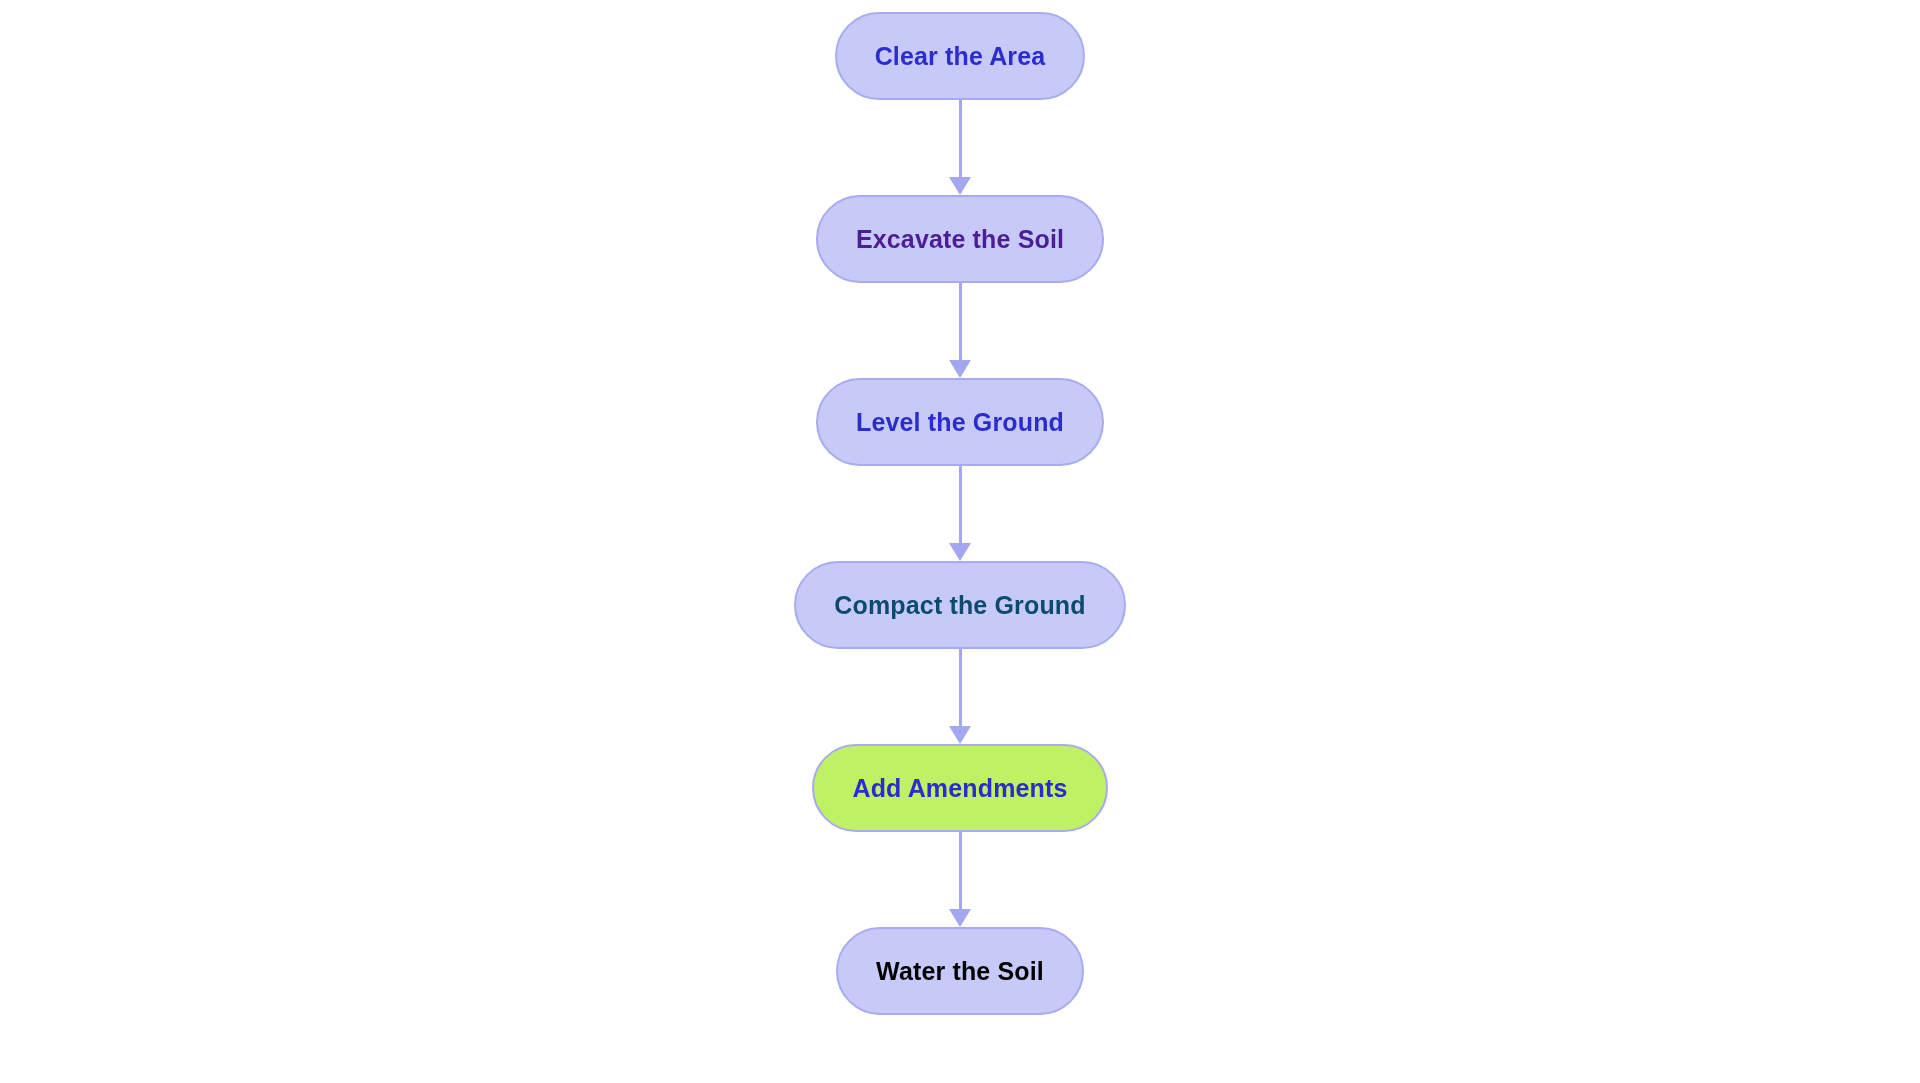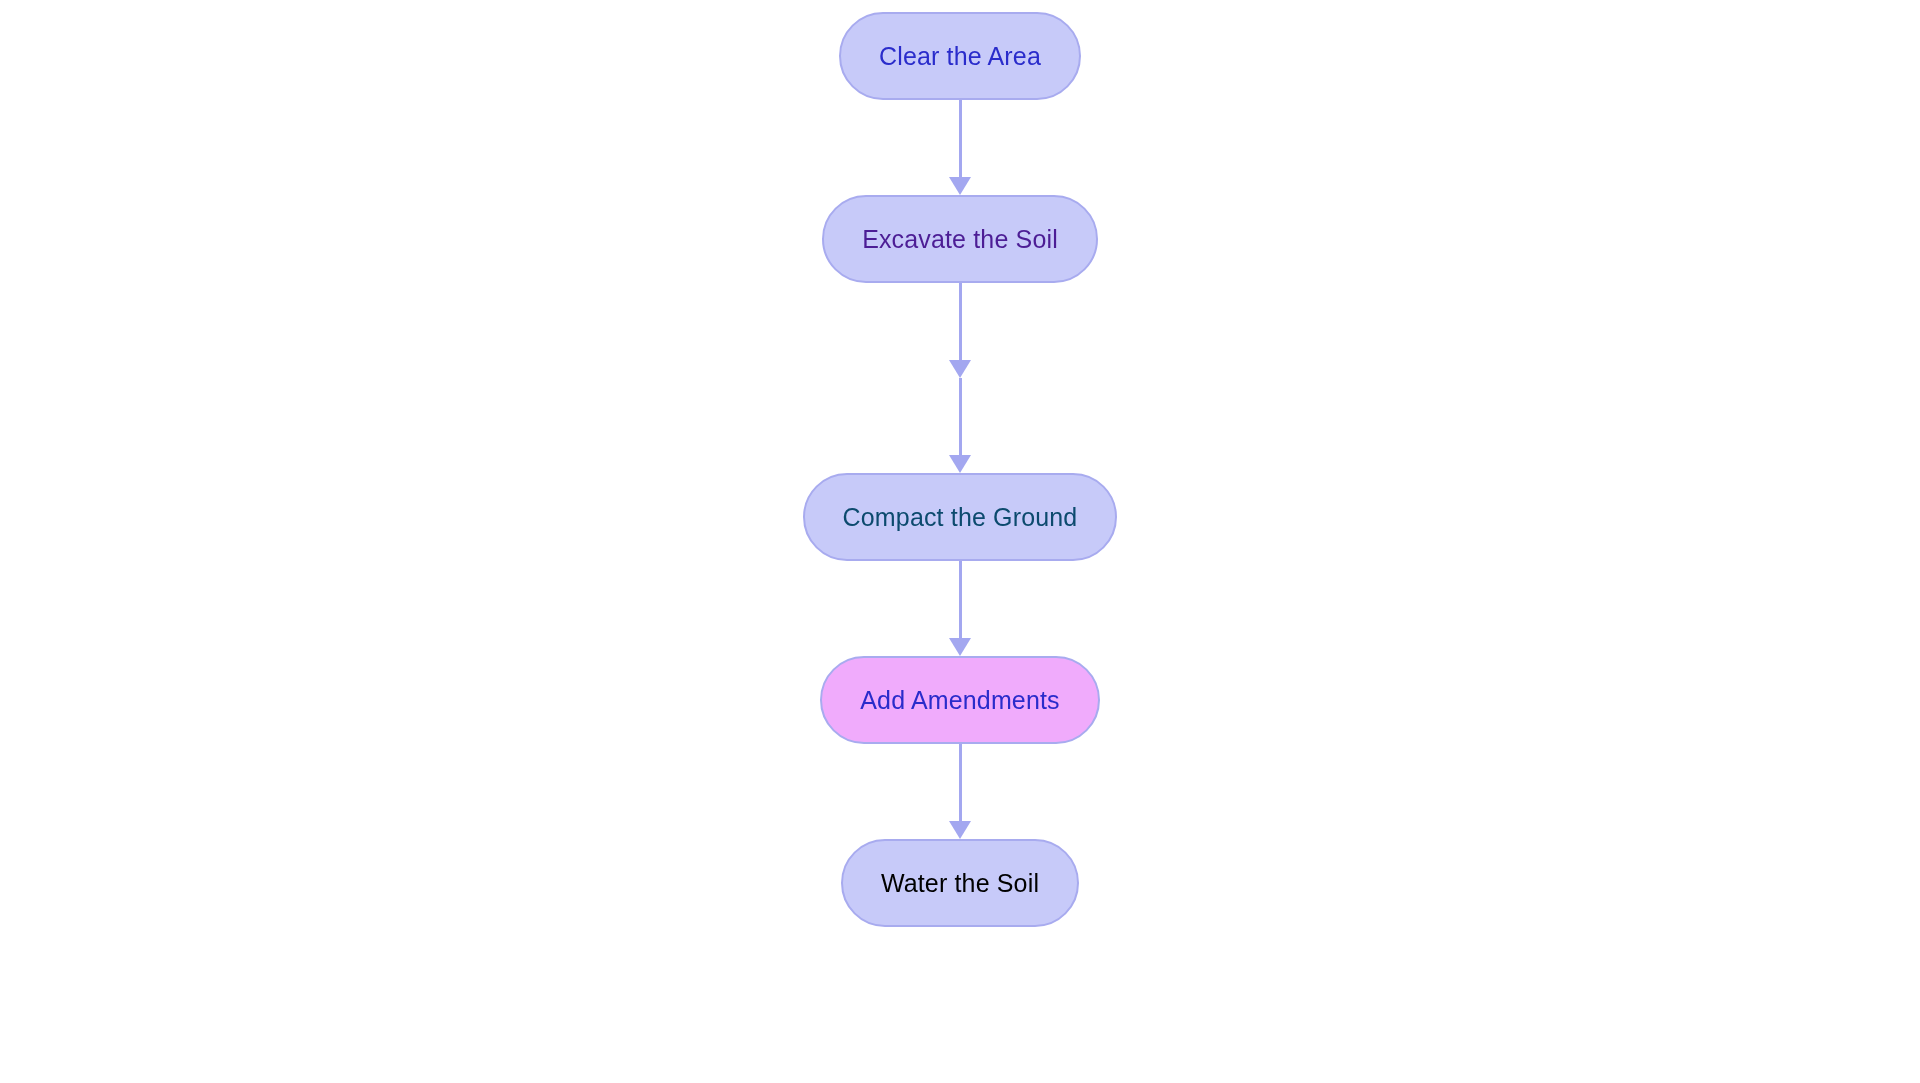--- a/index.html
+++ b/index.html
@@ -35,21 +35,21 @@
 
   
   .flow-node {
     box-sizing: border-box;
     height: 88px;
     border-radius: 46px;
     background: #c7caf9;
     border: 2px solid #a8abef;
     color: #2a2ccb;
     font-size: 25px;
-    font-weight: 400;
+    font-weight: 700;
     letter-spacing: 0.15px;
     line-height: 1;
     display: flex;
     align-items: center;
     justify-content: center;
     padding: 0 38px;
     white-space: nowrap;
     user-select: none;
   }
 
@@ -94,36 +94,39 @@
 
     <div class="flow-node" style="background: rgb(199, 202, 249); border-color: rgb(168, 171, 239); color: #4c1d95;">
       <span>Excavate the Soil</span>
     </div>
 
     <div class="flow-connector">
       <div class="connector-line" style="background: rgb(163, 167, 240);"></div>
       <div class="connector-arrowhead" style="border-top-color: rgb(163, 167, 240);"></div>
     </div>
 
+    <div class="flow-node" style="background: rgb(199, 202, 249); border-color: rgb(168, 171, 239); color: rgb(42, 44, 203);">
+      <span>Level the Ground</span>
+    </div>
 
     <div class="flow-connector">
       <div class="connector-line" style="background: rgb(163, 167, 240);"></div>
       <div class="connector-arrowhead" style="border-top-color: rgb(163, 167, 240);"></div>
     </div>
 
     <div class="flow-node" style="background: rgb(199, 202, 249); border-color: rgb(168, 171, 239); color: #0c4a6e;">
       <span>Compact the Ground</span>
     </div>
 
     <div class="flow-connector">
       <div class="connector-line" style="background: rgb(163, 167, 240);"></div>
       <div class="connector-arrowhead" style="border-top-color: rgb(163, 167, 240);"></div>
     </div>
 
-    <div class="flow-node" style="background: #f0abfc; border-color: rgb(168, 171, 239); color: rgb(42, 44, 203);">
+    <div class="flow-node" style="background: #bef264; border-color: rgb(168, 171, 239); color: rgb(42, 44, 203);">
       <span>Add Amendments</span>
     </div>
 
     <div class="flow-connector">
       <div class="connector-line" style="background: rgb(163, 167, 240);"></div>
       <div class="connector-arrowhead" style="border-top-color: rgb(163, 167, 240);"></div>
     </div>
 
     <div class="flow-node" style="background: rgb(199, 202, 249); border-color: rgb(168, 171, 239); color: #000000;">
       <span>Water the Soil</span>

